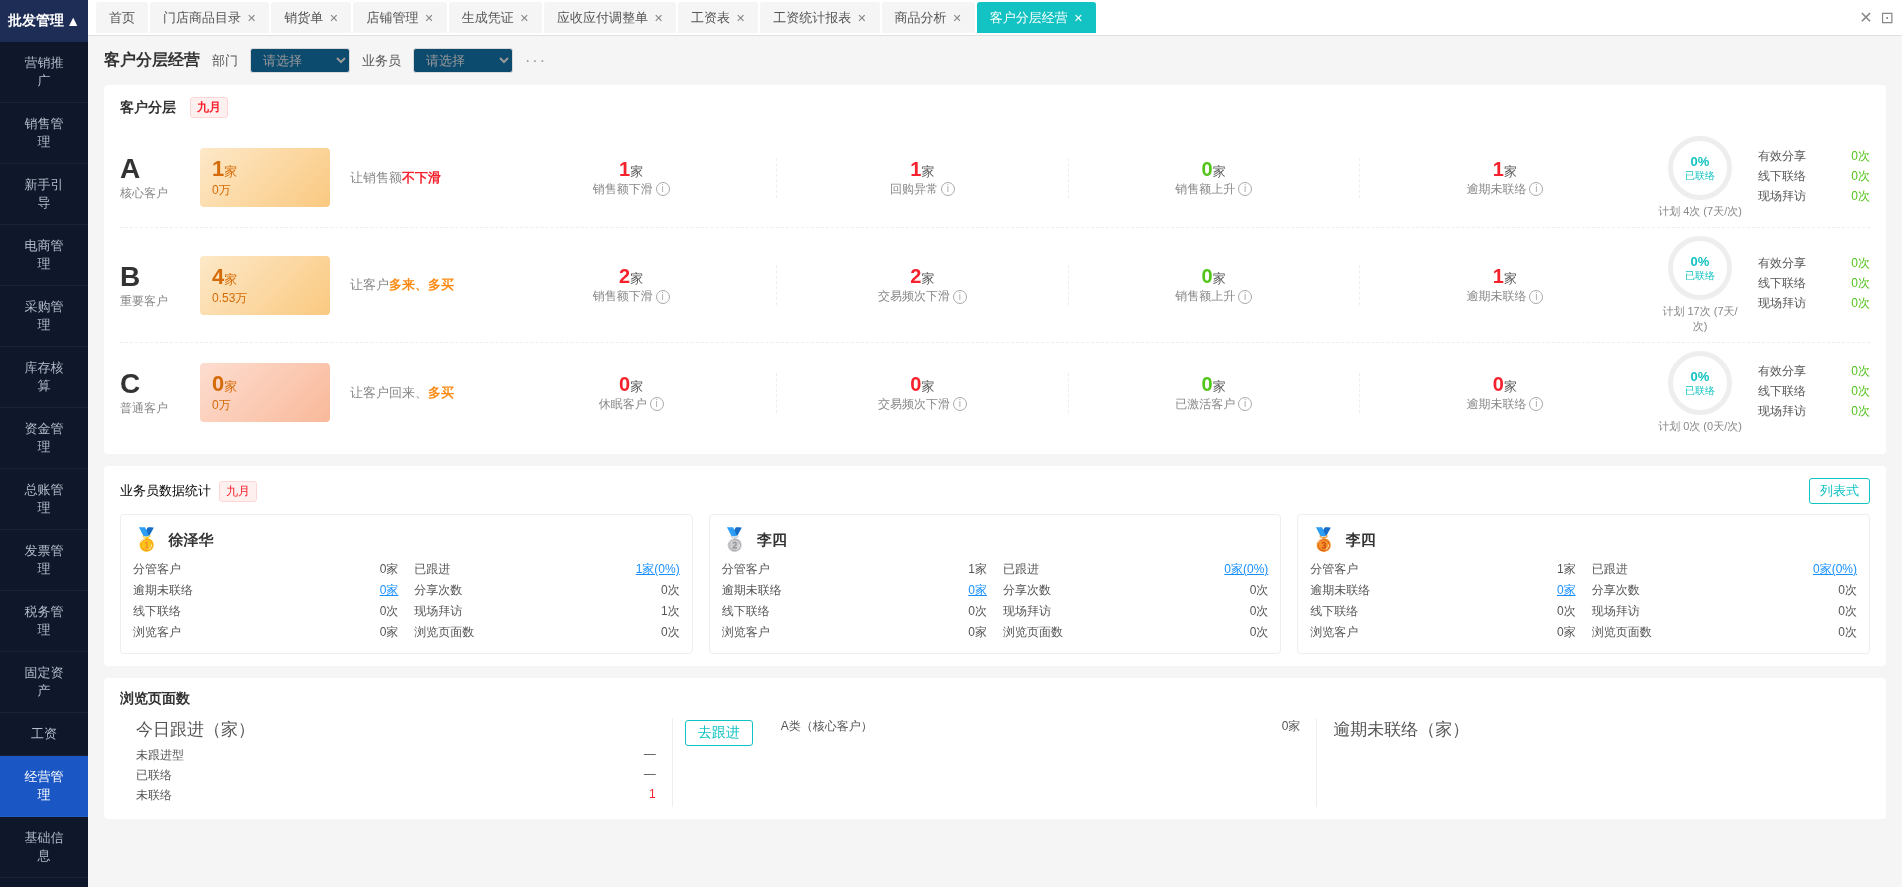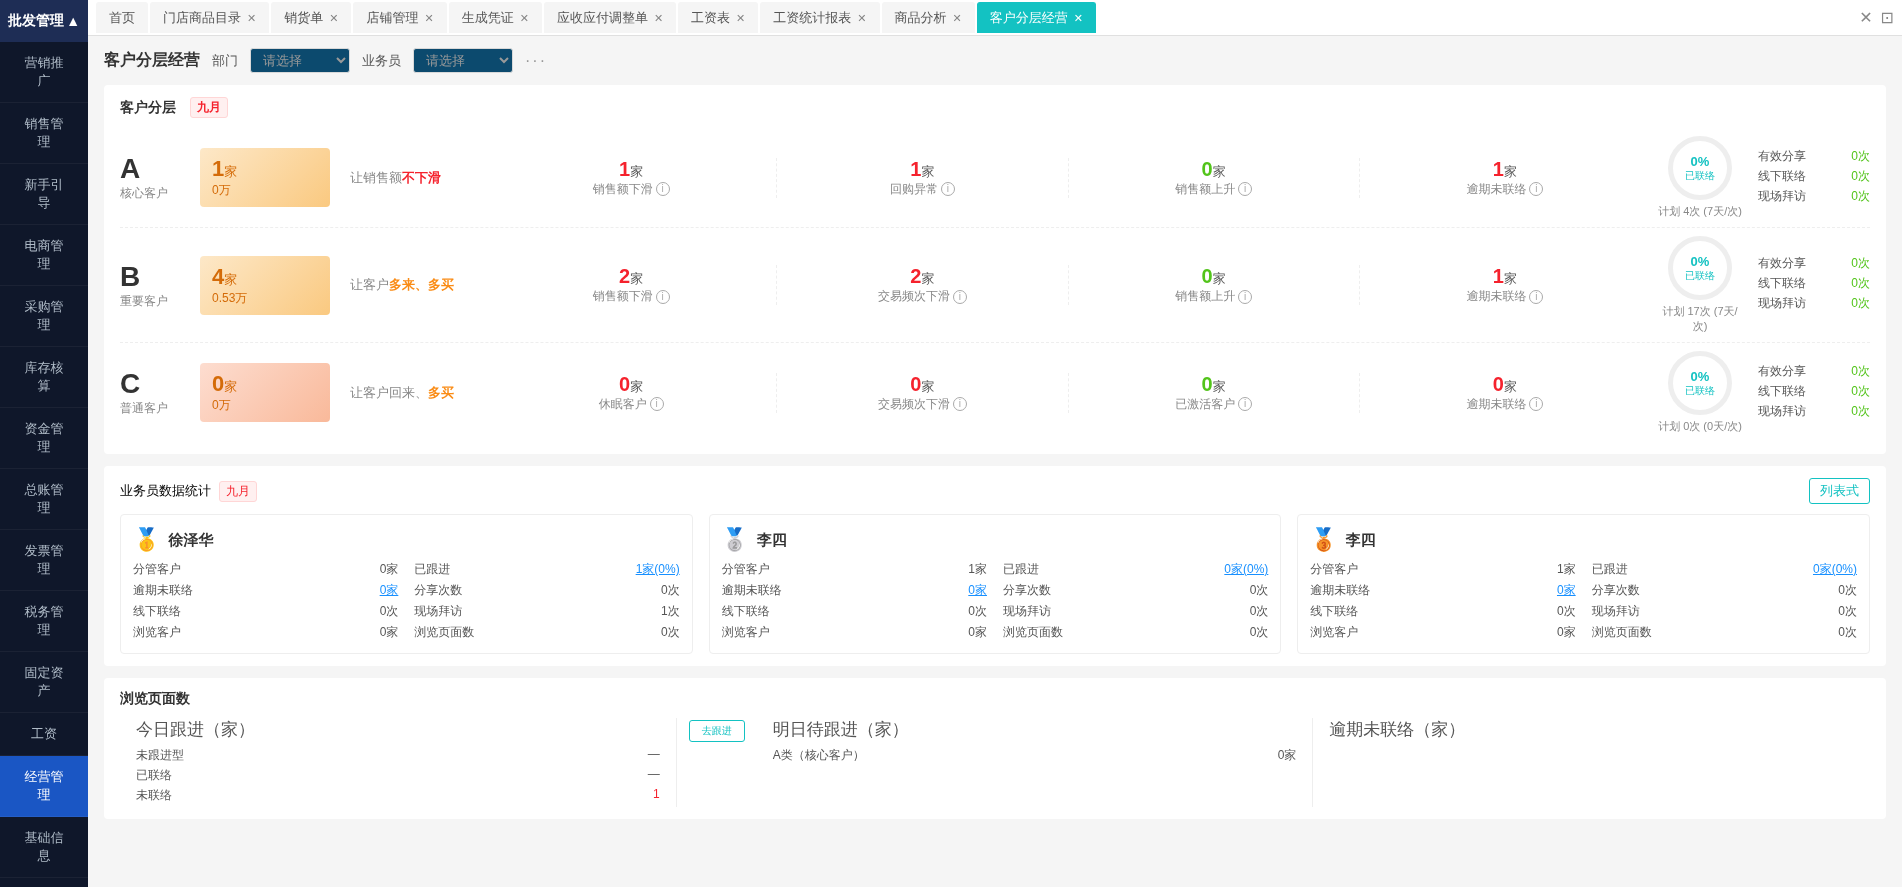--- a/index.html
+++ b/index.html
@@ -369,21 +369,21 @@
     }
     .followup-col:last-child { border-right: none; }
     .followup-col-title { font-size: 17px; color: #555; margin-bottom: 6px; }
     .go-btn {
       background: #fff;
       border: 1px solid #13c2c2;
       color: #13c2c2;
       border-radius: 3px;
       padding: 3px 12px;
       cursor: pointer;
-      font-size: 10px;
+      font-size: 14px;
       align-self: flex-start;
       margin-top: 2px;
       white-space: nowrap;
     }
     .followup-rows { font-size: 12px; color: #555; }
     .followup-row { display: flex; justify-content: space-between; margin-bottom: 3px; }
     .followup-val { color: #555; }
     .followup-val.red { color: #f5222d; }
   </style>
 </head>
@@ -761,21 +761,20 @@
               <div class="followup-row">
                 <span>未联络</span>
                 <span class="followup-val red">1</span>
               </div>
             </div>
         </div>
         <div style="display:flex; align-items:flex-start; padding: 0 12px;">
           <button class="go-btn">去跟进</button>
         </div>
         <div class="followup-col">
-          <div class="followup-col-title">明日待跟进（家）</div>
           <div class="followup-rows" id="tomorrow-rows">
               <div class="followup-row">
                 <span>A类（核心客户）</span>
                 <span class="followup-val">0家</span>
               </div>
             </div>
         </div>
         <div class="followup-col">
           <div class="followup-col-title">逾期未联络（家）</div>
           <div class="followup-rows" id="overdue-rows"></div>

